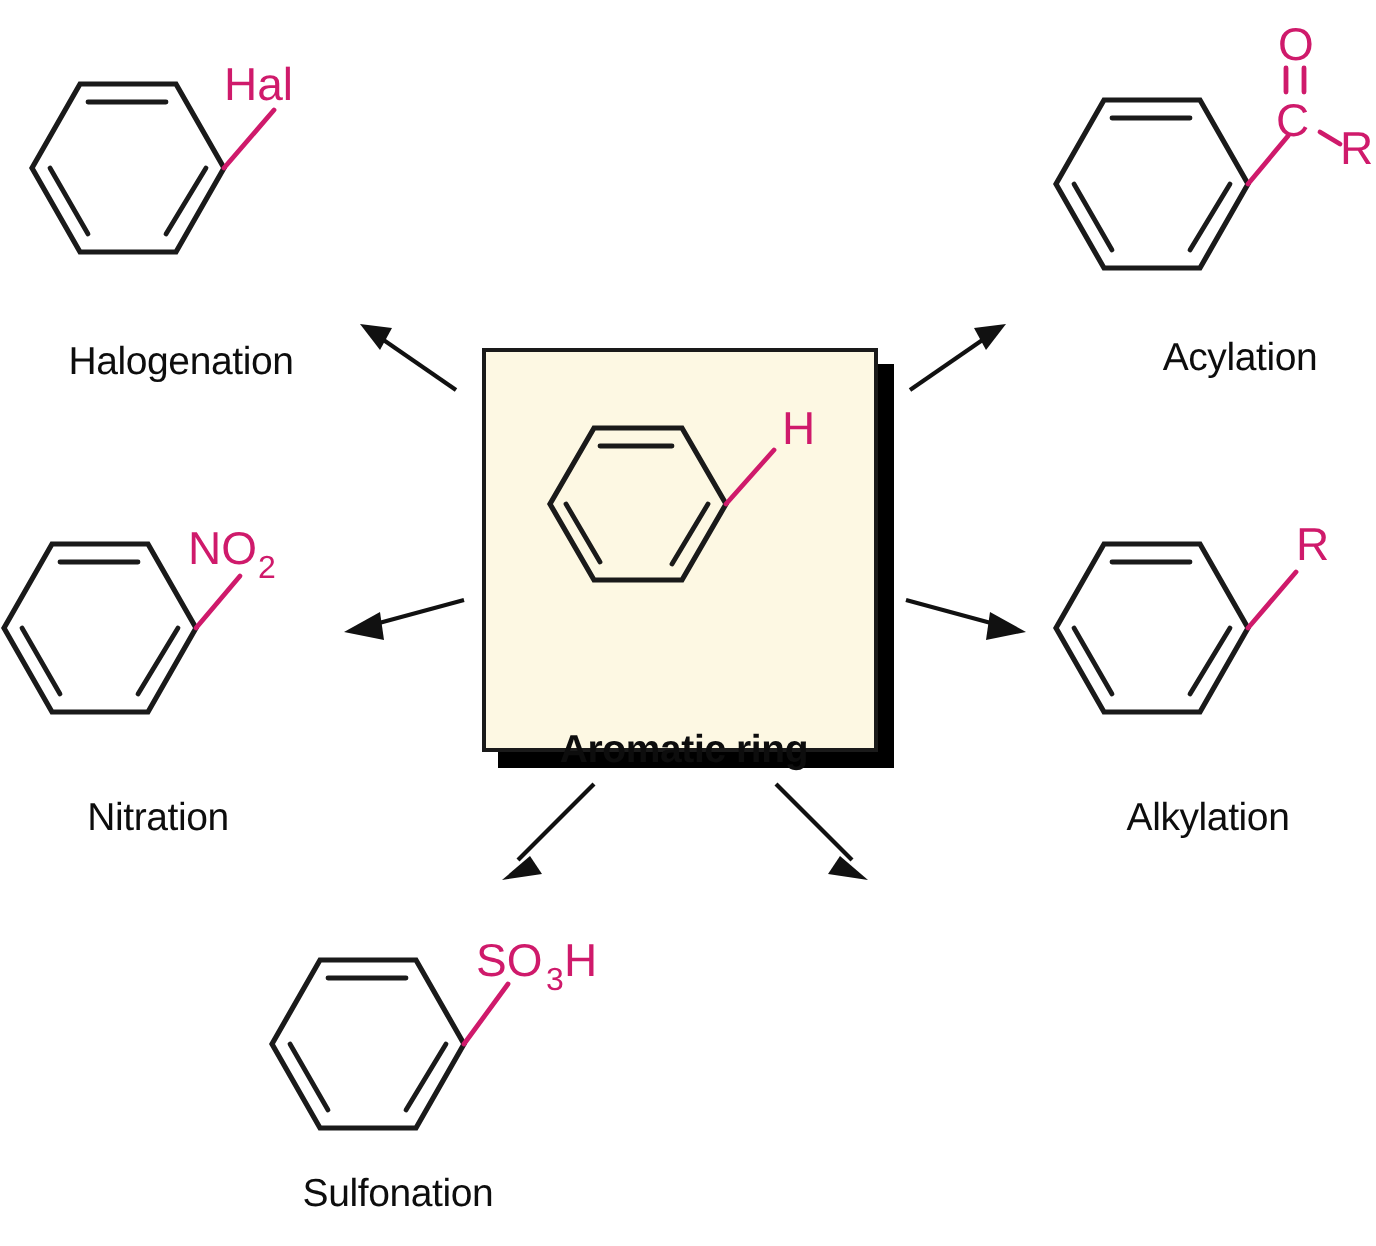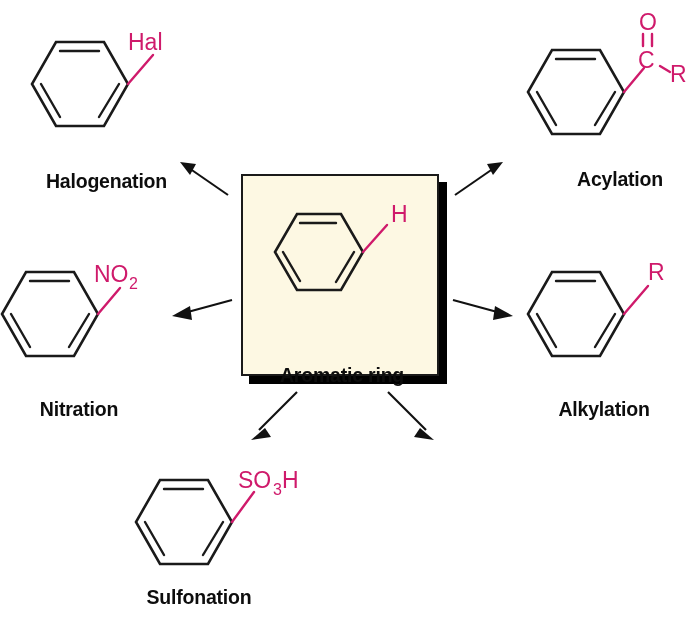--- a/index.html
+++ b/index.html
@@ -17,21 +17,21 @@
     height: 623px;
     background: #ffffff;
     overflow: hidden;
   }
   .node {
     position: absolute;
   }
   .caption {
     position: absolute;
     font-family: "Liberation Sans", sans-serif;
-    font-weight: bold;
+    font-weight: normal;
     font-size: 19.5px;
     color: #0d0d0d;
     letter-spacing: -0.2px;
     white-space: nowrap;
     text-align: center;
   }
   .arrow-layer {
     position: absolute;
     left: 0;
     top: 0;
@@ -145,21 +145,21 @@
       <line class="inner-line" x1="33" y1="31" x2="69" y2="31"></line>
       <line class="inner-line" x1="87" y1="60" x2="69" y2="90"></line>
       <line class="inner-line" x1="33" y1="89" x2="16" y2="60"></line>
 
       <line class="sub-bond" x1="96" y1="60" x2="120" y2="33"></line>
       <text class="sub-label" x="124" y="30">H</text>
     </svg>
     <div class="center-caption">Aromatic ring</div>
   </div>
 
-  <div class="node" style="left:24px; top:18px;">
+  <div class="node" style="left:8px; top:18px;">
     <svg width="165" height="135" viewBox="0 0 165 135">
       <polygon class="ring-line" points="32,24 80,24 104,66 80,108 32,108 8,66"></polygon>
       <line class="inner-line" x1="36" y1="33" x2="75" y2="33"></line>
       <line class="inner-line" x1="95" y1="66" x2="75" y2="99"></line>
       <line class="inner-line" x1="36" y1="99" x2="17" y2="66"></line>
       <line class="sub-bond" x1="104" y1="66" x2="129" y2="37"></line>
       <text class="sub-label" x="104" y="32">Hal</text>
     </svg>
     <div class="caption" style="left:0px; top:152px; width:165px;">Halogenation</div>
   </div>

